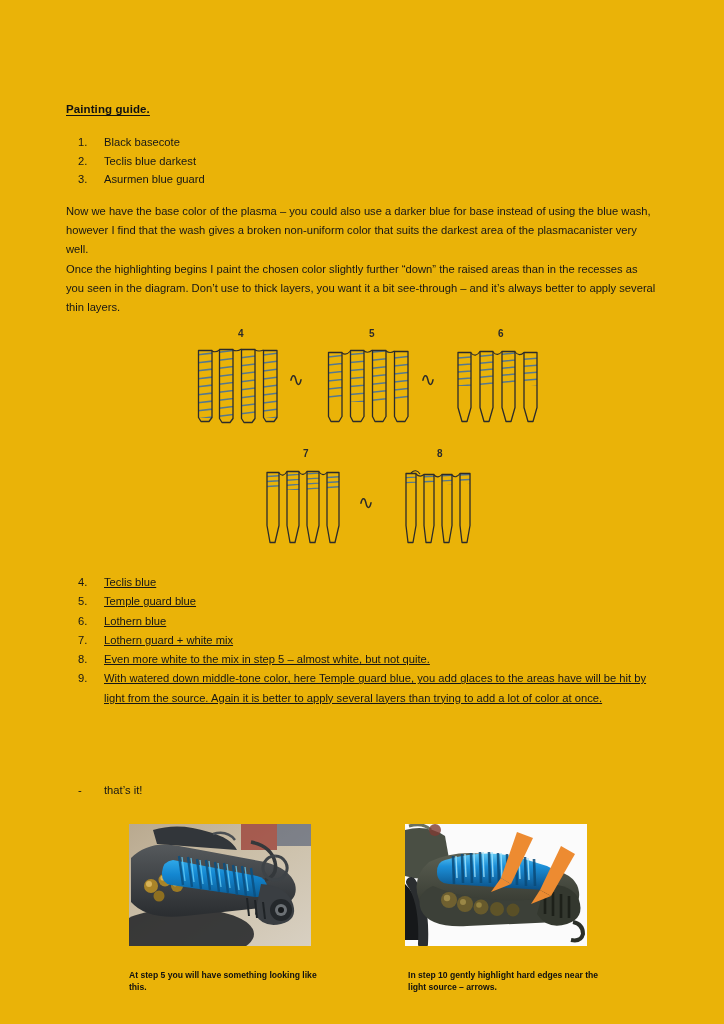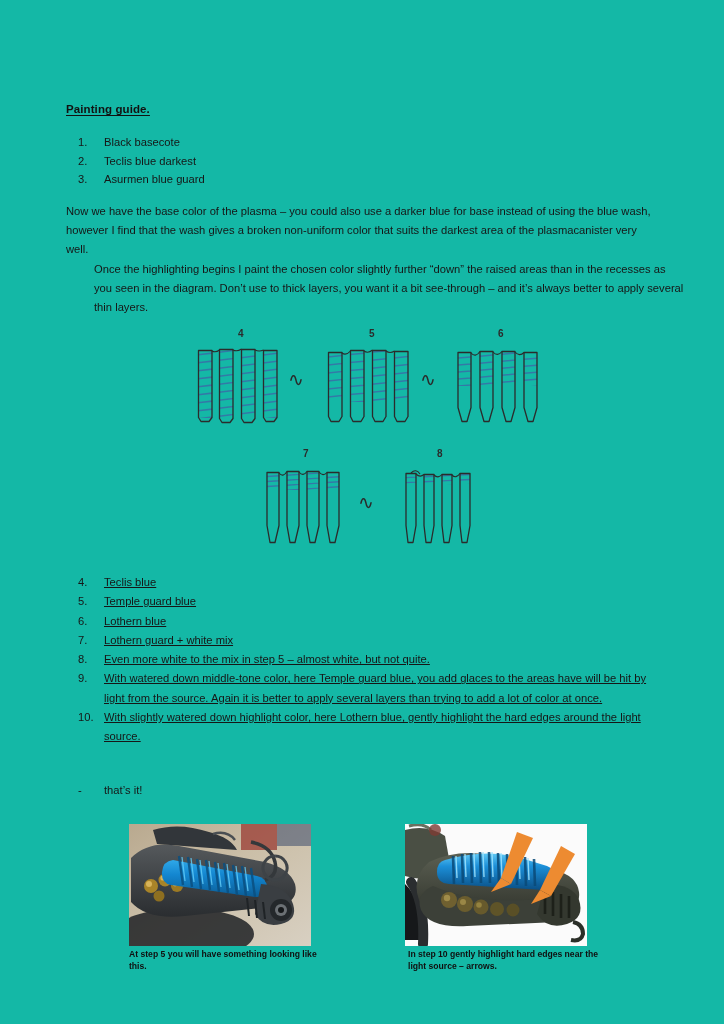--- a/index.html
+++ b/index.html
@@ -14,21 +14,21 @@
     position: relative;
     overflow: hidden;
     font-family: "Liberation Sans", sans-serif;
     color: #1a1a1a;
     -webkit-font-smoothing: antialiased;
   }
 
   .page {
     position: absolute;
     inset: 0;
-    background: #14b8a6;
+    background: #eab308;
   }
 
   
   .doc-title {
     position: absolute;
     left: 66px;
     top: 103px;
     font-size: 11.5px;
     font-weight: 600;
     letter-spacing: .1px;
@@ -61,21 +61,21 @@
   .para {
     position: absolute;
     left: 66px;
     width: 592px;
     font-size: 11.2px;
     line-height: 19px;
     color: #161616;
     text-align: left;
   }
   #para-1 { top: 202px; }
-  #para-2 { top: 260px; margin-left: 28px; }
+  #para-2 { top: 260px; }
 
   
   .diagrams {
     position: absolute;
     left: 0;
     width: 724px;
   }
   #diagram-row-1 { top: 328px; height: 112px; }
   #diagram-row-2 { top: 448px; height: 105px; }
 
@@ -136,21 +136,21 @@
   #photo-block-left  { left: 129px; top: 824px; }
   #photo-block-right { left: 405px; top: 824px; }
 
   .photo {
     width: 182px;
     height: 122px;
     display: block;
     border: 0;
   }
   .caption {
-    margin-top: 3px;
+    margin-top: 24px;
     font-size: 8.6px;
     line-height: 11.5px;
     font-weight: 700;
     color: #101010;
     width: 200px;
   }
   #photo-block-right .caption { margin-left: 3px; }
 </style>
 </head>
 <body>
@@ -476,24 +476,20 @@
       <span class="num">7.</span>
       <span class="txt">Lothern guard + white mix</span>
     </div>
     <div class="li2">
       <span class="num">8.</span>
       <span class="txt">Even more white to the mix in step 5 – almost white, but not quite.</span>
     </div>
     <div class="li2">
       <span class="num">9.</span>
       <span class="txt">With watered down middle-tone color, here Temple guard blue, you add glaces to the areas have will be hit by light from the source. Again it is better to apply several layers than trying to add a lot of color at once.</span>
-    </div>
-    <div class="li2">
-      <span class="num">10.</span>
-      <span class="txt">With slightly watered down highlight color, here Lothern blue, gently highlight the hard edges around the light source.</span>
     </div>
   </div>
 
   <div class="closing">
     <span class="num">-</span>
     <span>that’s it!</span>
   </div>
 
   <div class="photo-block" id="photo-block-left">
     <svg class="photo" viewBox="0 0 182 122">

